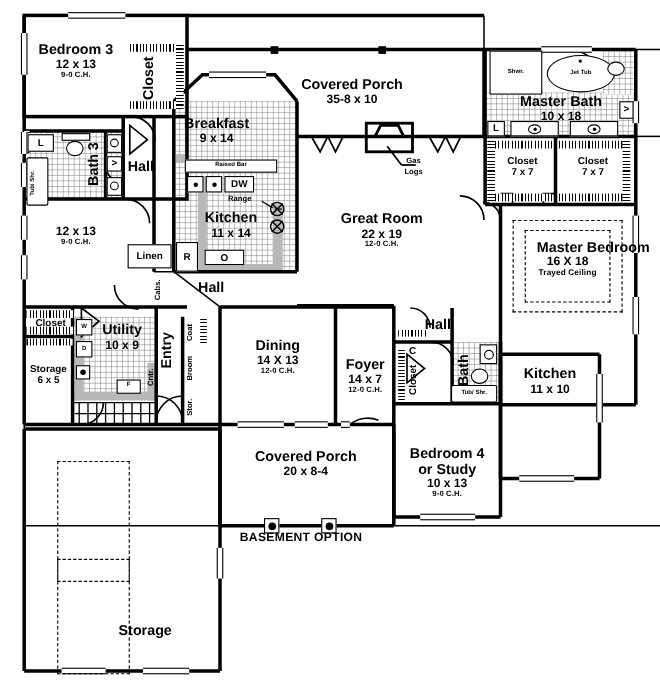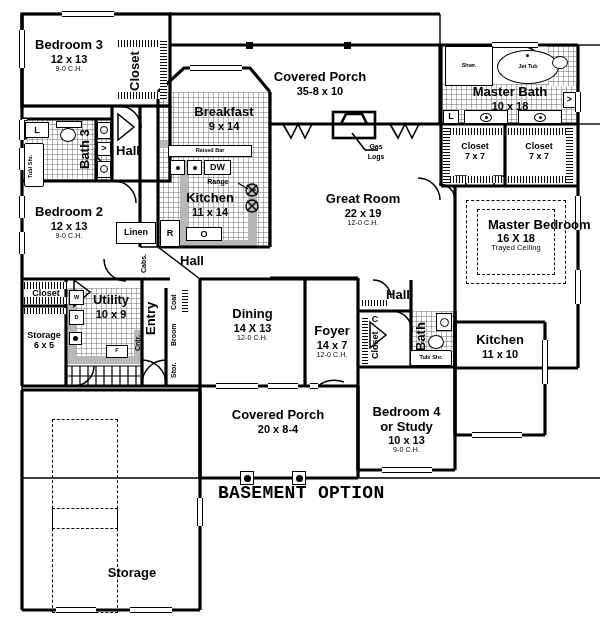--- a/index.html
+++ b/index.html
@@ -1,21 +1,21 @@
 <!DOCTYPE html>
 <html><head>
 <meta charset="utf-8">
 <style>
   html,body{margin:0;padding:0;background:#fff;}
   body{font-family:"Liberation Sans", sans-serif;}
   #plan{position:relative;width:600px;height:620px;background:#ffffff;overflow:hidden;}
   .lbl{position:absolute;text-align:center;color:#000;line-height:1.12;white-space:nowrap;}
   .lbl .n{display:block;font-weight:bold;}
   .lbl .d{display:block;font-weight:bold;}
-  .lbl .ch{display:block;font-weight:normal;font-size:7px;letter-spacing:.1px;}
+  .lbl .ch{display:block;font-weight:bold;font-size:7px;letter-spacing:.1px;}
   .rname{font-size:13px;font-weight:bold;}
   .rdim{font-size:11px;font-weight:bold;}
   .small{font-size:9px;font-weight:bold;}
   .tiny{font-size:7px;font-weight:bold;}
   .xtiny{font-size:5.5px;font-weight:bold;}
   .vert{writing-mode:vertical-rl;transform:rotate(180deg);}
   .tile{position:absolute;
     background-image:linear-gradient(to right, rgba(120,120,120,.55) 1px, transparent 1px),
                      linear-gradient(to bottom, rgba(120,120,120,.55) 1px, transparent 1px);
     background-size:5px 5px;background-color:#fff;}
@@ -24,21 +24,21 @@
   .hatchv{position:absolute;
     background-image:repeating-linear-gradient(0deg, #000 0 1px, #fff 1px 3px);}
   .fix{position:absolute;border:1.3px solid #000;background:#fff;box-sizing:border-box;}
   .fixr{position:absolute;border:1.3px solid #000;background:#fff;box-sizing:border-box;border-radius:50%;}
   .dot{position:absolute;background:#000;border-radius:50%;}
   .dash{position:absolute;border:1.6px dashed #000;box-sizing:border-box;}
   .win{position:absolute;background:#fff;border-top:1.4px solid #000;border-bottom:1.4px solid #000;box-sizing:border-box;}
   .winv{position:absolute;background:#fff;border-left:1.4px solid #000;border-right:1.4px solid #000;box-sizing:border-box;}
   .grayfill{position:absolute;background:#b8b8b8;}
   svg.ov{position:absolute;left:0;top:0;width:600px;height:620px;pointer-events:none;}
-  .title{position:absolute;font-size:18px;font-weight:bold;letter-spacing:.3px;font-family:Liberation Mono, monospace;}
+  .title{position:absolute;font-size:11px;font-weight:bold;letter-spacing:.3px;}
 </style>
 </head>
 <body>
 
 <div id="plan">
 
   <div class="tile" style="left:22px;top:119px;width:90px;height:62px;"></div>
   <div class="tile" style="left:158px;top:92px;width:112px;height:155px;"></div>
   <div class="tile" style="left:66px;top:288px;width:76px;height:76px;"></div>
   <div class="tile" style="left:441px;top:84px;width:138px;height:40px;"></div>
@@ -347,21 +347,20 @@
     <span class="d rdim">12 x 13</span>
     <span class="ch">9-0 C.H.</span>
   </div>
 
   <div class="lbl rname vert" style="left:128px;top:44px;width:18px;height:54px;">Closet</div>
 
   <div class="lbl rname vert" style="left:78px;top:120px;width:18px;height:58px;">Bath 3</div>
   <div class="lbl rname" style="left:112px;top:144px;width:32px;">Hall</div>
 
   <div class="lbl" style="left:14px;top:205px;width:110px;">
-    <span class="n rname">Bedroom 2</span>
     <span class="d rdim">12 x 13</span>
     <span class="ch">9-0 C.H.</span>
   </div>
 
   <div class="lbl small" style="left:26px;top:288px;width:40px;">Closet</div>
 
   <div class="lbl" style="left:22px;top:330px;width:44px;">
     <span class="n small">Storage</span>
     <span class="d small">6 x 5</span>
   </div>
@@ -374,41 +373,41 @@
   <div class="lbl rname vert" style="left:144px;top:290px;width:20px;height:56px;">Entry</div>
   <div class="lbl tiny vert" style="left:134px;top:326px;width:12px;height:34px;">Cntr.</div>
   <div class="lbl tiny vert" style="left:170px;top:288px;width:12px;height:28px;">Coat</div>
   <div class="lbl tiny vert" style="left:170px;top:318px;width:12px;height:34px;">Broom</div>
   <div class="lbl tiny vert" style="left:170px;top:356px;width:12px;height:28px;">Stor.</div>
   <div class="lbl tiny vert" style="left:140px;top:248px;width:12px;height:30px;">Cabs.</div>
 
   <div class="fix" style="left:116px;top:222px;width:40px;height:22px;"></div>
   <div class="lbl small" style="left:116px;top:227px;width:40px;">Linen</div>
 
-  <div class="lbl" style="left:168px;top:105px;width:112px;">
+  <div class="lbl" style="left:141px;top:105px;width:112px;">
     <span class="n rname">Breakfast</span>
     <span class="d rdim">9 x 14</span>
   </div>
 
   <div class="lbl" style="left:160px;top:191px;width:100px;">
     <span class="n rname">Kitchen</span>
     <span class="d rdim">11 x 14</span>
   </div>
 
   <div class="lbl rname" style="left:162px;top:254px;width:60px;">Hall</div>
 
   <div class="lbl" style="left:240px;top:70px;width:160px;">
     <span class="n rname">Covered Porch</span>
     <span class="d rdim">35-8 x 10</span>
   </div>
 
   <div class="lbl tiny" style="left:356px;top:143px;width:40px;">Gas</div>
   <div class="lbl tiny" style="left:356px;top:153px;width:40px;">Logs</div>
 
-  <div class="lbl" style="left:298px;top:192px;width:130px;">
+  <div class="lbl" style="left:282px;top:192px;width:130px;">
     <span class="n rname">Great Room</span>
     <span class="d rdim">22 x 19</span>
     <span class="ch">12-0 C.H.</span>
   </div>
 
   <div class="lbl" style="left:448px;top:85px;width:124px;">
     <span class="n rname">Master Bath</span>
     <span class="d rdim">10 x 18</span>
   </div>
 

